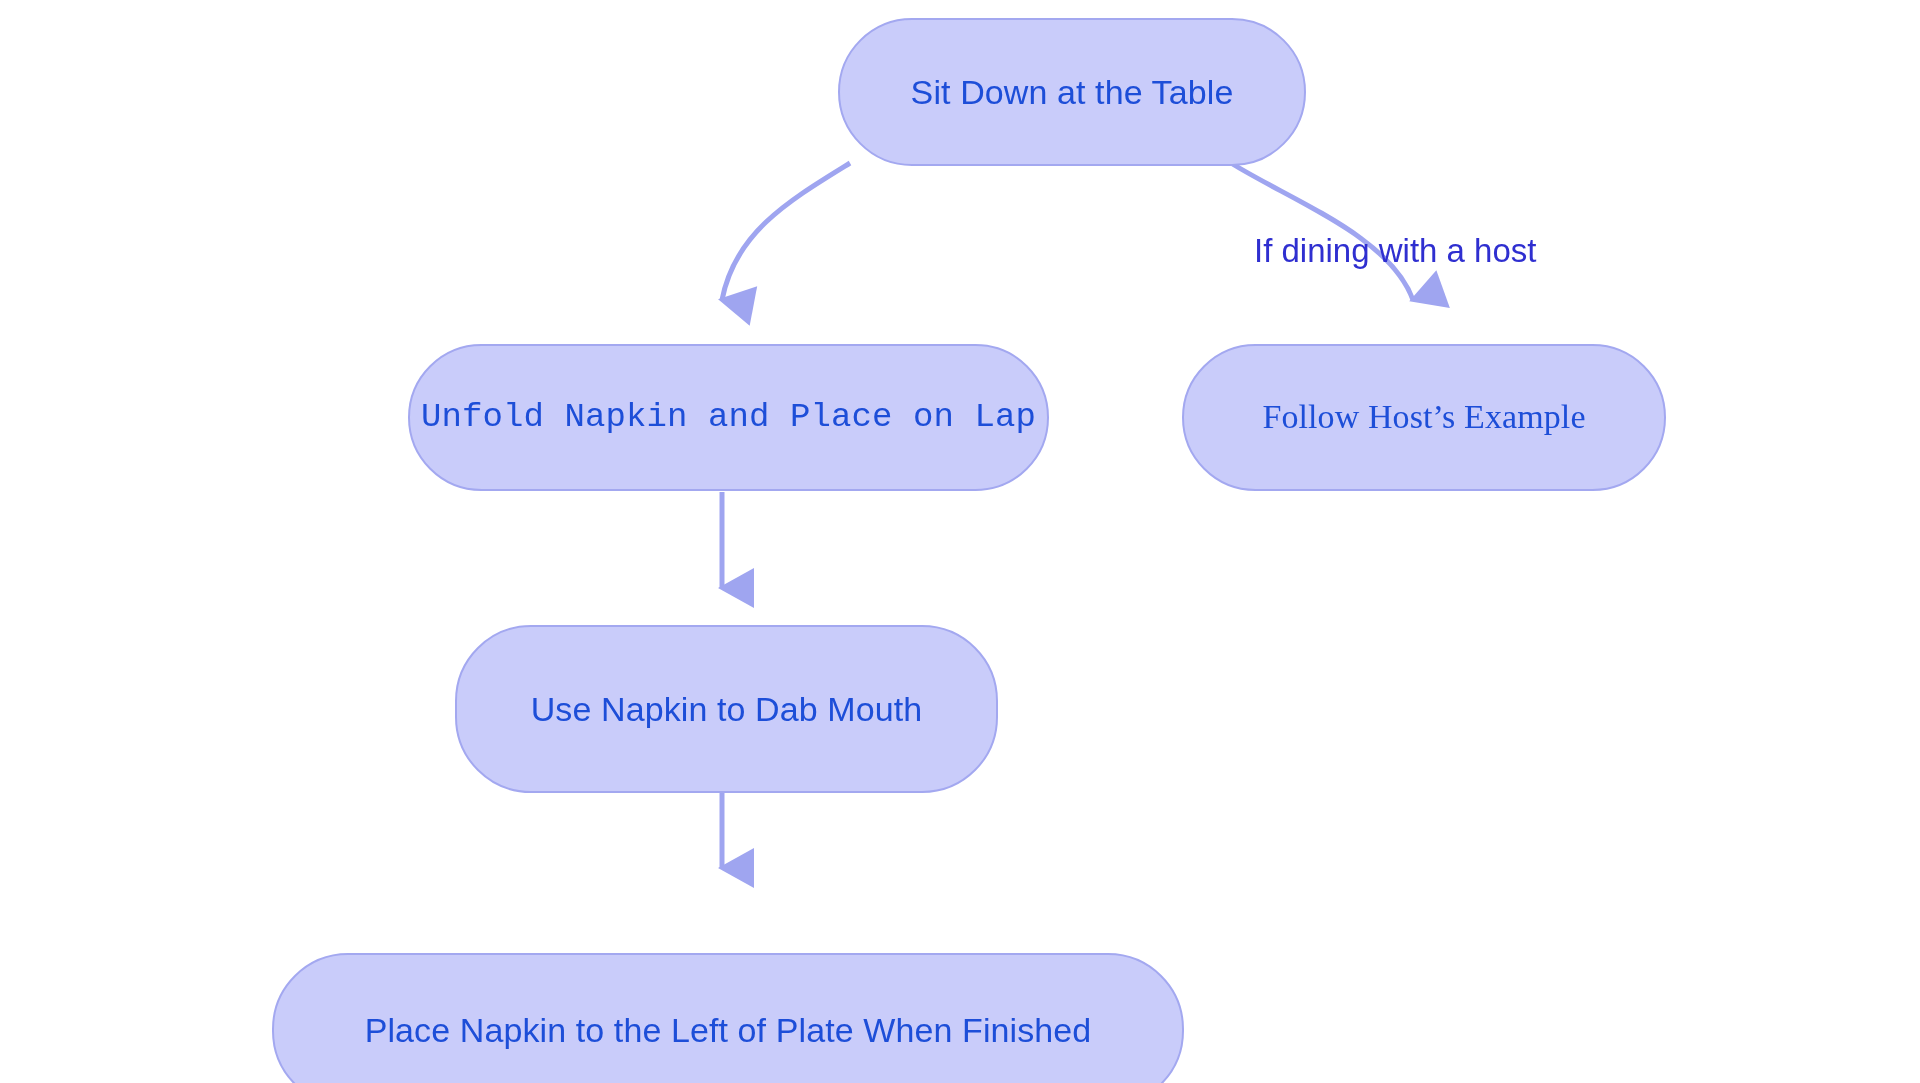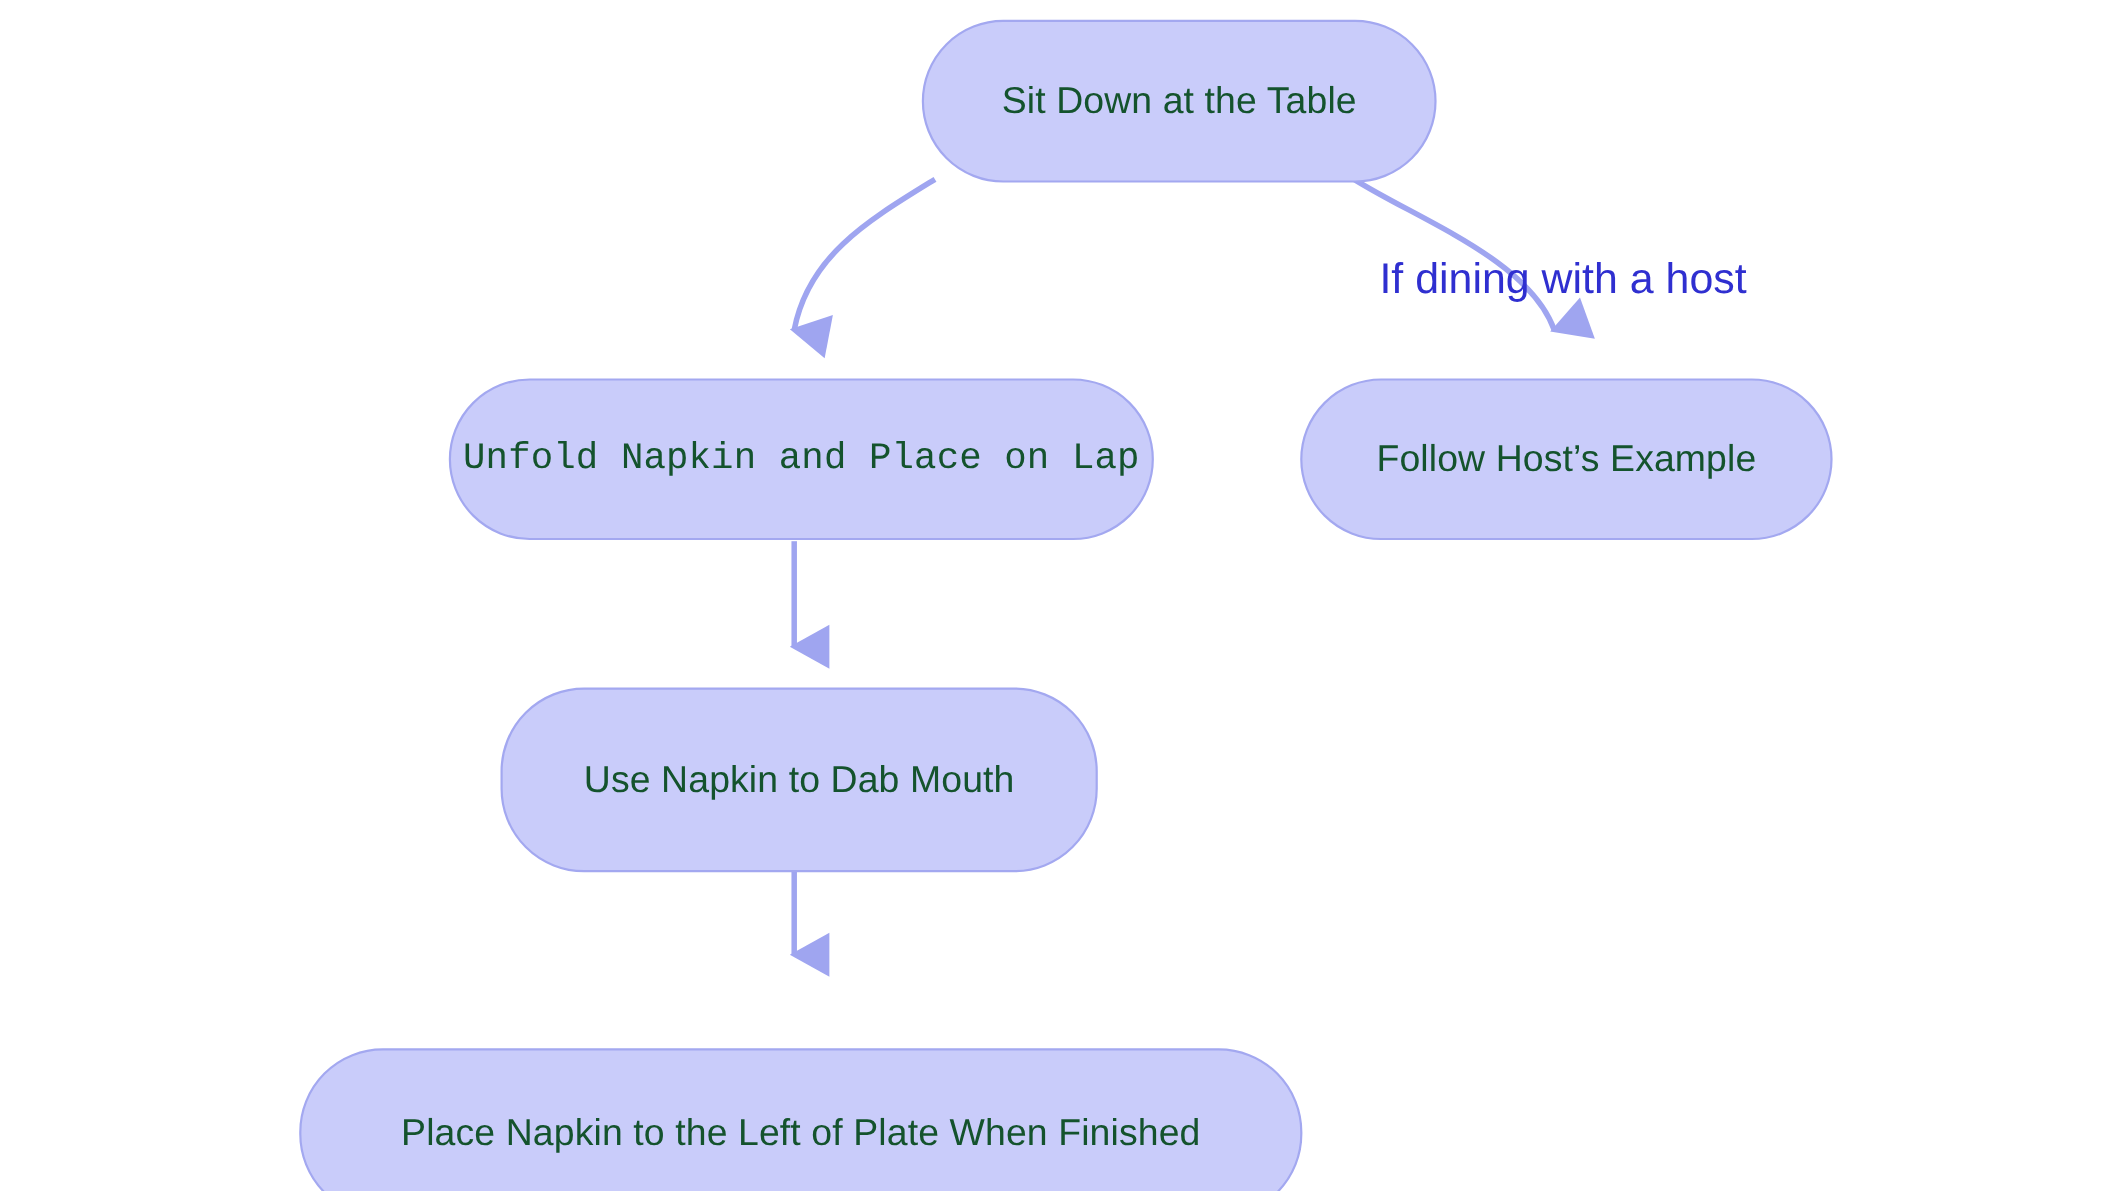--- a/index.html
+++ b/index.html
@@ -30,40 +30,40 @@
     box-sizing: border-box;
     background: #c9ccfa;
     border: 2px solid #a3a8f0;
     border-radius: 76px;
     display: flex;
     align-items: center;
     justify-content: center;
     text-align: center;
   }
   .node-label {
-    color: #14532d;
+    color: #1d4ed8;
     font-size: 34px;
     font-weight: 400;
     letter-spacing: 0.1px;
     line-height: 1.2;
     white-space: nowrap;
   }
   .edge-label {
     position: absolute;
     color: #2f2fd0;
-    font-size: 39px;
+    font-size: 33px;
     font-weight: 400;
     white-space: nowrap;
     background: transparent;
   }
 
   
   #node-sit-down        { left: 838px;  top: 18px;   width: 468px; height: 148px; }
   #node-unfold-napkin   { left: 408px;  top: 344px;  width: 641px; height: 147px; font-family: Liberation Mono, monospace; }
-  #node-follow-host     { left: 1182px; top: 344px;  width: 484px; height: 147px; }
+  #node-follow-host     { left: 1182px; top: 344px;  width: 484px; height: 147px; font-family: Liberation Serif, serif; }
   #node-dab-mouth       { left: 455px;  top: 625px;  width: 543px; height: 168px; }
   #node-place-napkin    { left: 272px;  top: 905px;  width: 912px; height: 154px; margin-top: 48px; }
 
   #label-if-dining      { left: 1254px; top: 232px; }
 </style>
 </head>
 <body>
 
 <div id="canvas">
 

